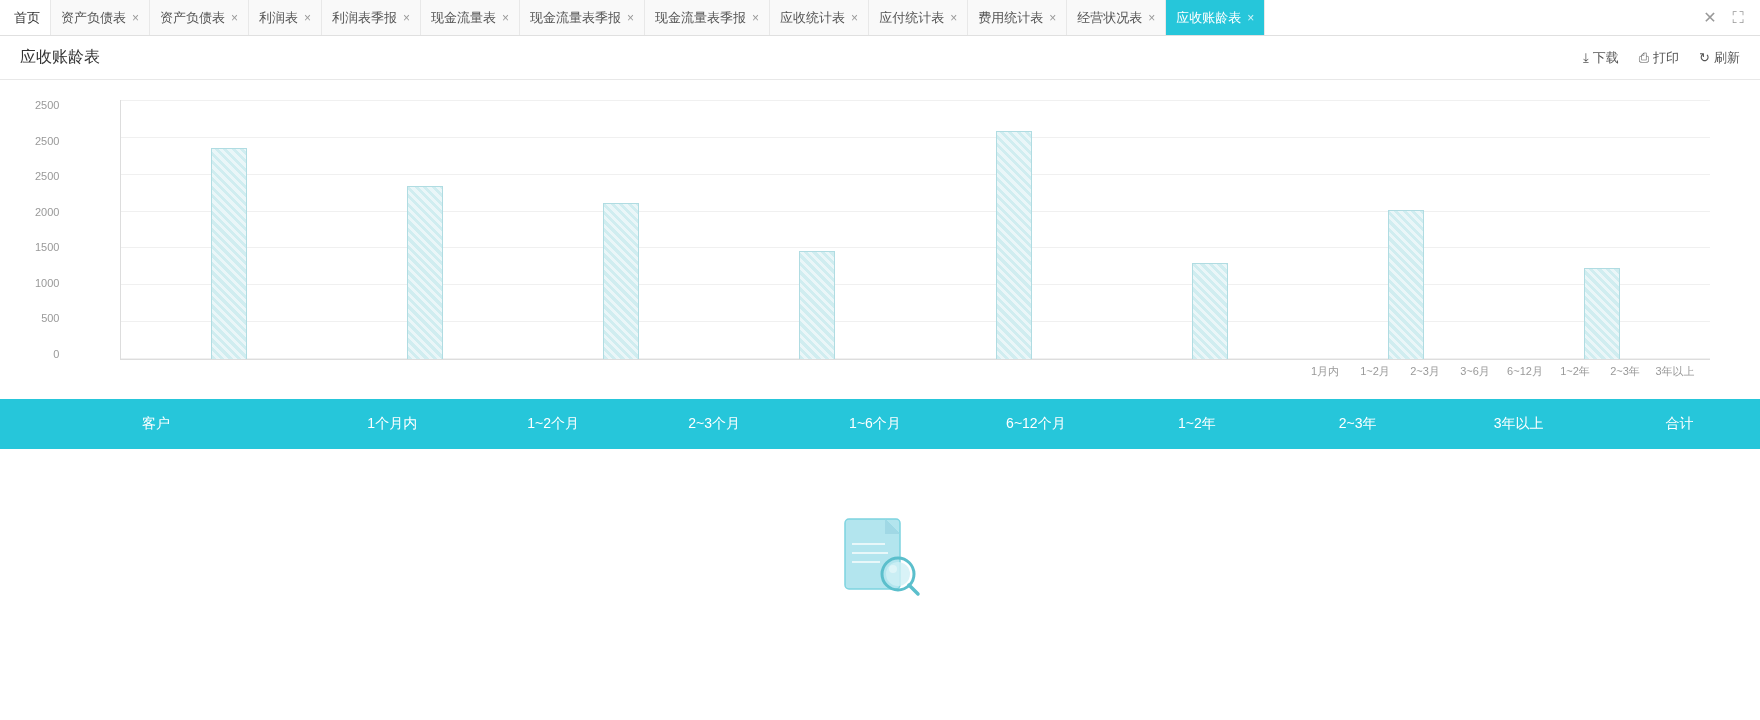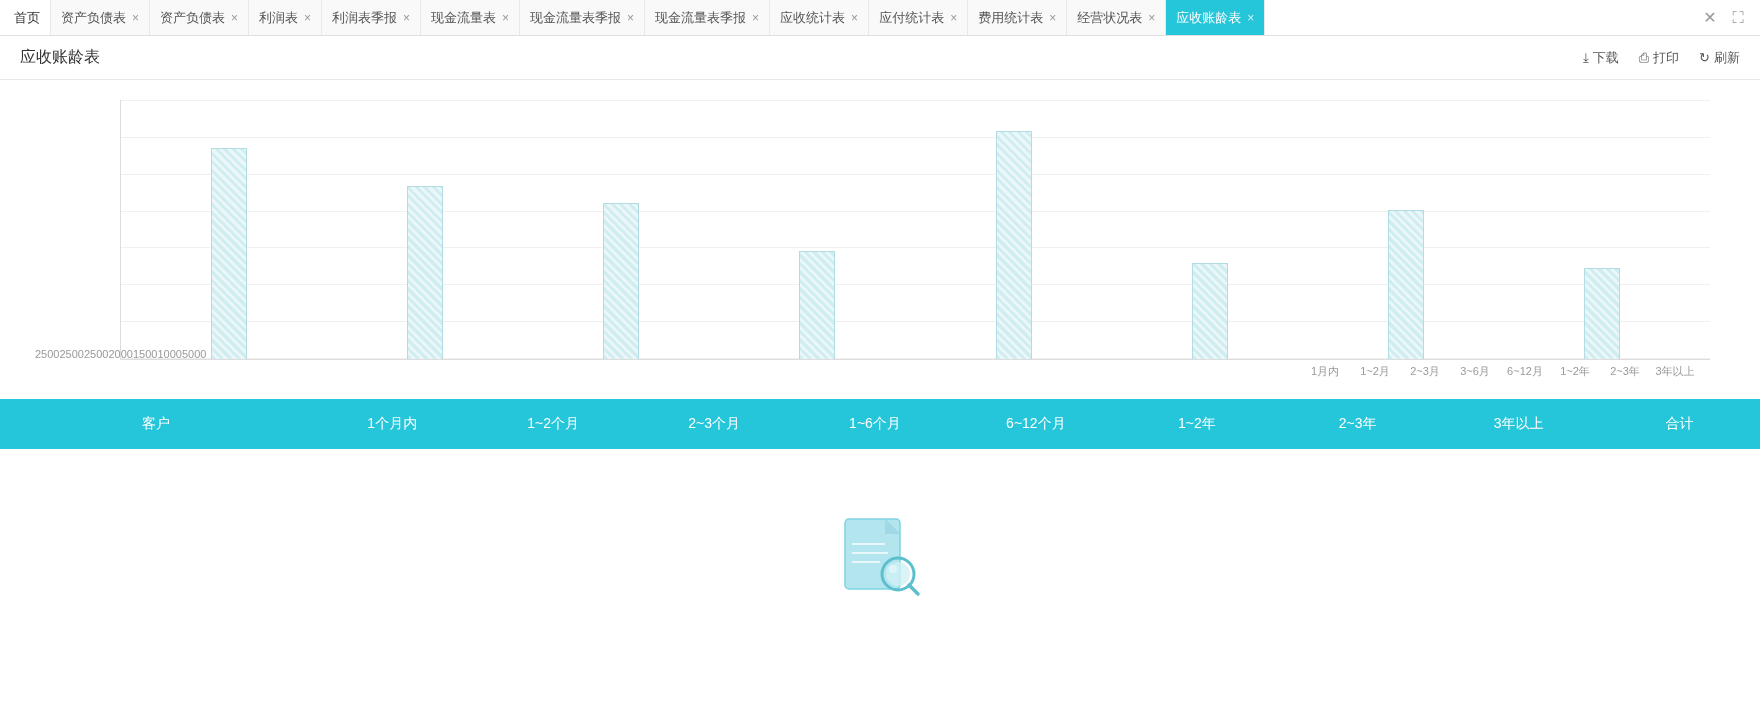--- a/index.html
+++ b/index.html
@@ -114,21 +114,21 @@
       margin-left: 40px;
       margin-right: 20px;
       margin-bottom: 0;
     }
     .y-axis {
       position: absolute;
       left: -45px;
       top: 0;
       bottom: 0;
       display: flex;
-      flex-direction: row;
+      flex-direction: column;
       justify-content: space-between;
       align-items: flex-end;
       padding-bottom: 0;
       font-size: 11px;
       color: #999;
     }
     .y-label { text-align: right; line-height: 1; }
     .grid-lines {
       position: absolute;
       left: 0; right: 0; top: 0; bottom: 0;

